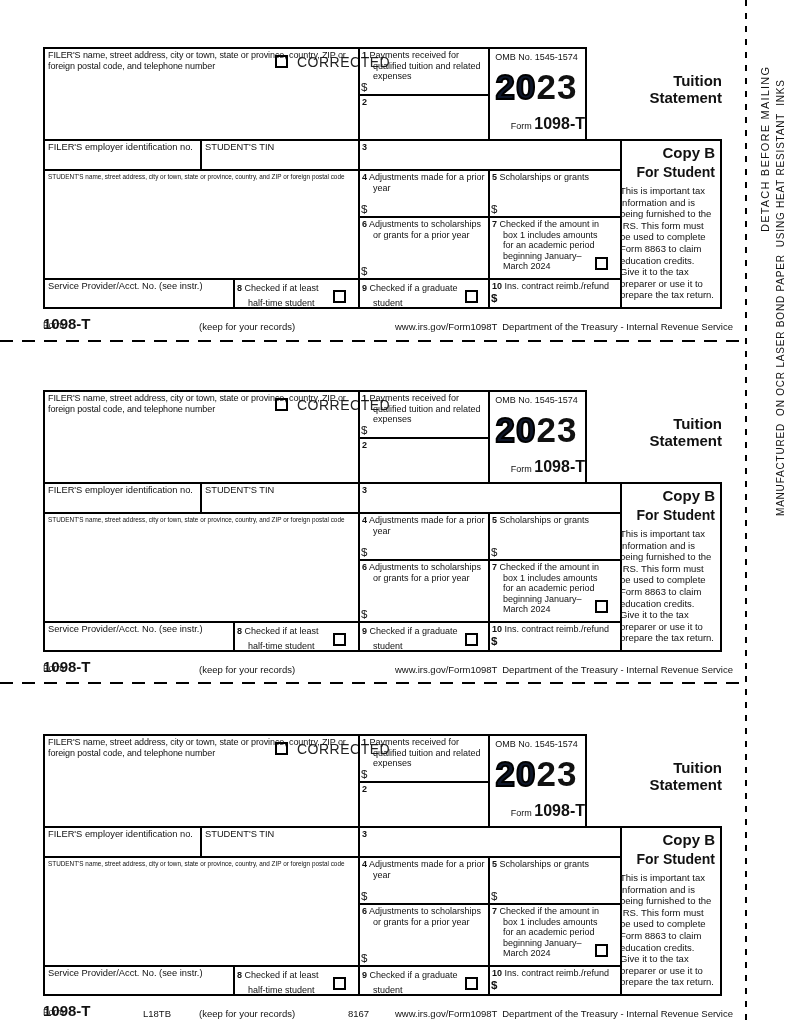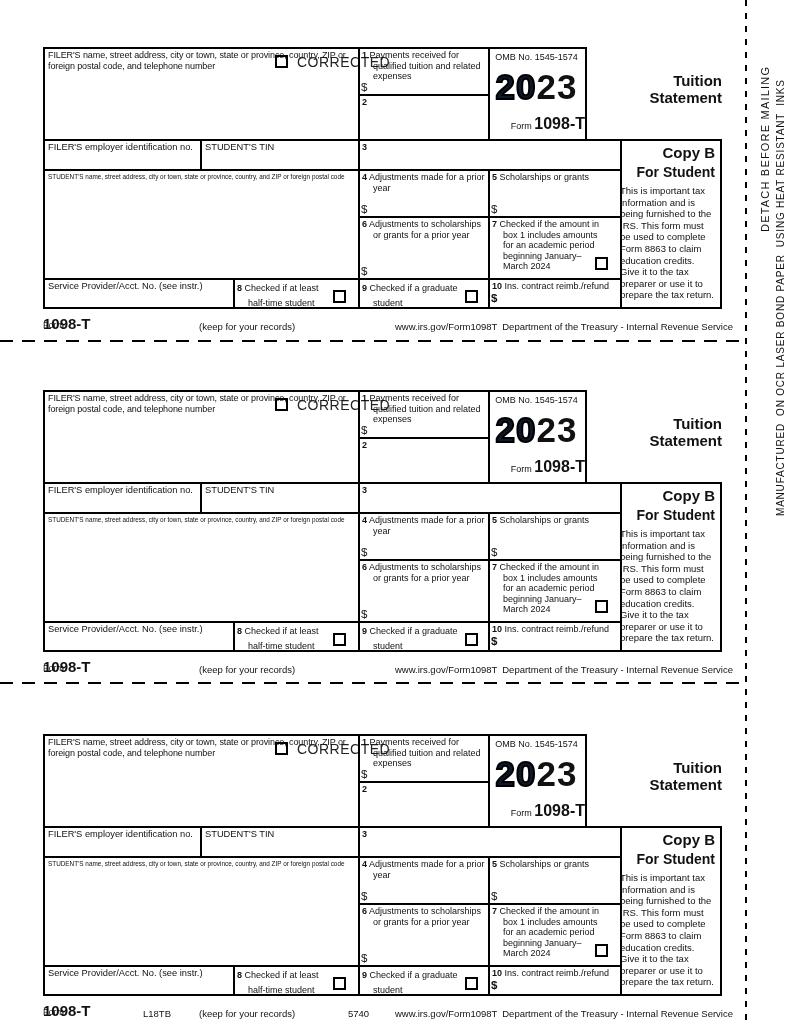--- a/index.html
+++ b/index.html
@@ -480,18 +480,18 @@
           <b>10</b> <span>Ins. contract reimb./refund</span>
         </div>
         <span class="dollar" style="left:3px;top:14px;font-weight:bold">$</span>
       </div>
     </div>
 
     <div class="footer">
       <span class="f-form"><span class="fword">Form</span> <b class="fnum">1098-T</b></span>
       <span class="f-code">L18TB</span>
       <span class="f-keep">(keep for your records)</span>
-      <span class="f-num5">5740</span>
+      <span class="f-num5">8167</span>
       <span class="f-url">www.irs.gov/Form1098T</span>
       <span class="f-dept">Department of the Treasury - Internal Revenue Service</span>
     </div>
   </div>
   </div>
 
 </body></html>

